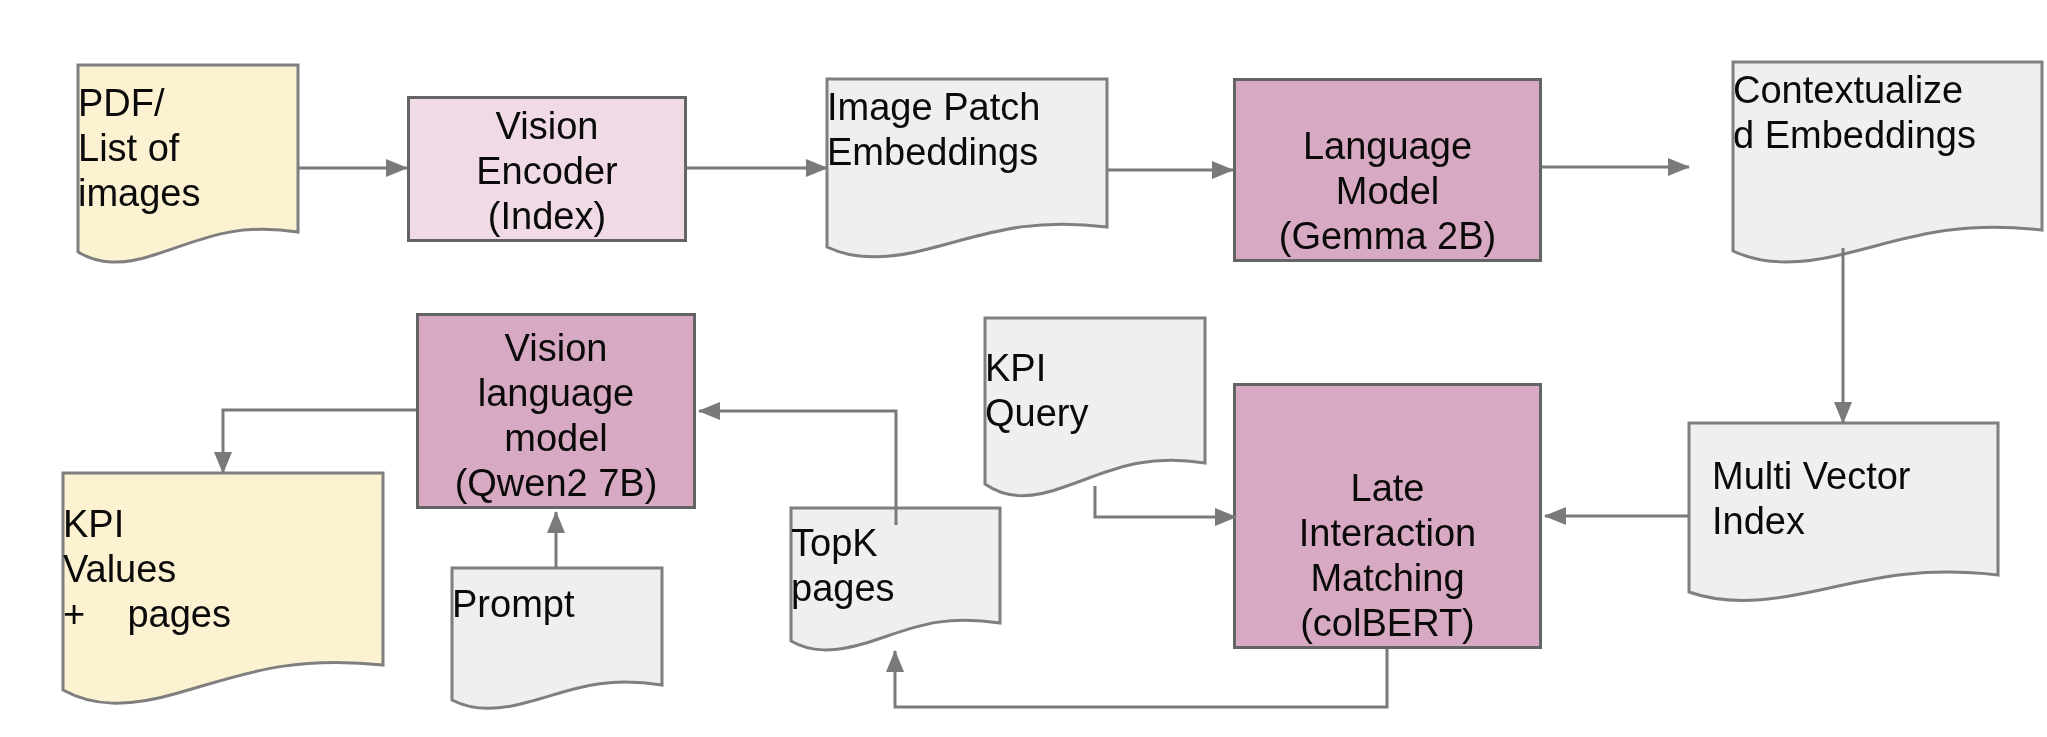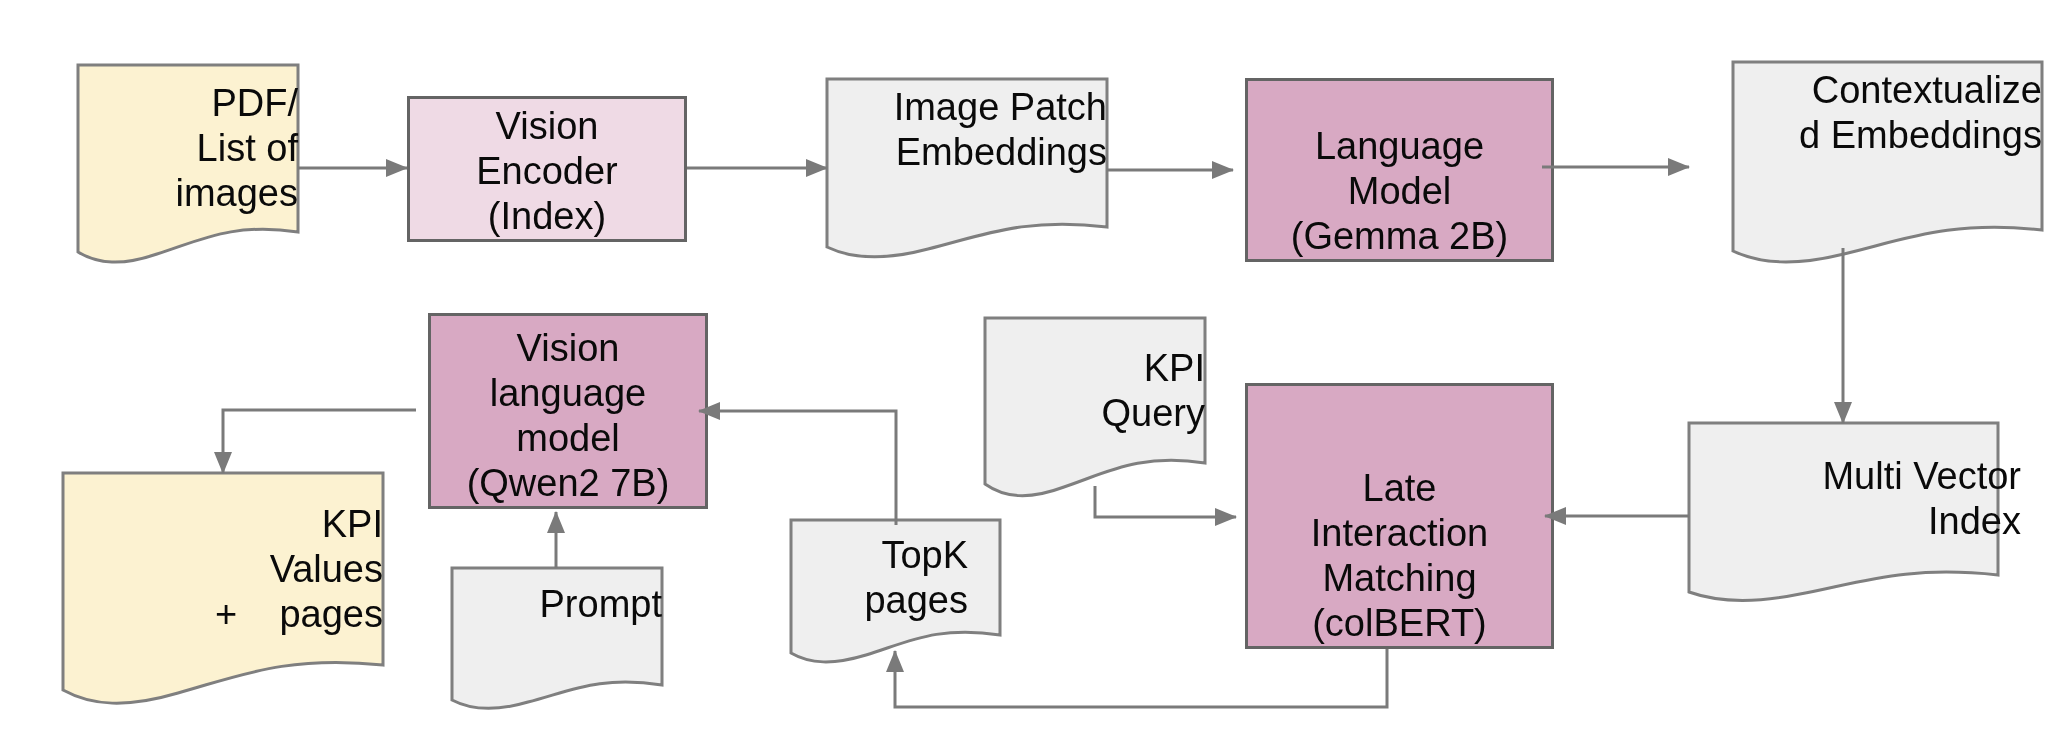--- a/index.html
+++ b/index.html
@@ -9,29 +9,29 @@
     background:var(--canvas_bg,#fff);
     font-family:"Liberation Sans",sans-serif;
     color:var(--text,#0a0a0a);
     overflow:hidden;
   }
   .node{position:absolute;}
   .proc{
     display:flex;flex-direction:column;align-items:center;justify-content:flex-end;
     text-align:center;border:3px solid var(--box_border,#646464);box-sizing:border-box;
   }
-  .proc.pink{background:var(--box_pink_fill,#d8a9c3);margin-left:12px;}
+  .proc.pink{background:var(--box_pink_fill,#d8a9c3);}
   .proc.palepink{background:var(--box_pink_light_fill,#efdae5);}
   .doc svg{display:block;overflow:visible;}
   .doc-path{stroke:var(--shape_border,#7f7f7f);stroke-width:3px;}
   .doc-path.gray{fill:var(--doc_gray_fill,#efefef);}
   .doc-path.yellow{fill:var(--doc_yellow_fill,#fcf2d1);}
   .doc-label{
     position:absolute;left:0;top:0;width:100%;
-    display:flex;flex-direction:column;align-items:flex-end;justify-content:center;
+    display:flex;flex-direction:column;align-items:flex-start;justify-content:center;
     text-align:center;
   }
   .doc-label.top{justify-content:flex-start;padding-top:6px;box-sizing:border-box;}
   .line{font-size:38px;line-height:45px;white-space:pre;}
   .connectors{position:absolute;left:0;top:0;z-index:5;pointer-events:none;}
   .edge{fill:none;stroke:var(--connector,#7a7a7a);stroke-width:3px;}
 </style>
 </head>
 <body>
 
@@ -100,21 +100,21 @@
 
   <div class="node doc" style="left:452px;top:568px;width:210px;height:146px;">
     <svg width="210" height="146" viewBox="0 0 210 146">
       <path class="doc-path gray" d="M0,0 H210 V117 C147,107 116,124 76,134 C42,144 19,142 0,132 Z"></path>
     </svg>
     <div class="doc-label top" style="height:117px;padding-top:14px;">
       <div class="line">Prompt</div>
     </div>
   </div>
 
-  <div class="node doc" style="left:791px;top:520px;width:177px;height:148px;">
+  <div class="node doc" style="left:791px;top:508px;width:177px;height:148px;">
     <svg width="209" height="148" viewBox="0 0 209 148">
       <path class="doc-path gray" d="M0,0 H209 V115 C146,105 115,123 75,135 C42,145 19,144 0,133 Z"></path>
     </svg>
     <div class="doc-label" style="height:115px;">
       <div class="line">TopK</div>
       <div class="line">pages</div>
     </div>
   </div>
 
   <div class="node doc" style="left:985px;top:318px;width:220px;height:185px;">

